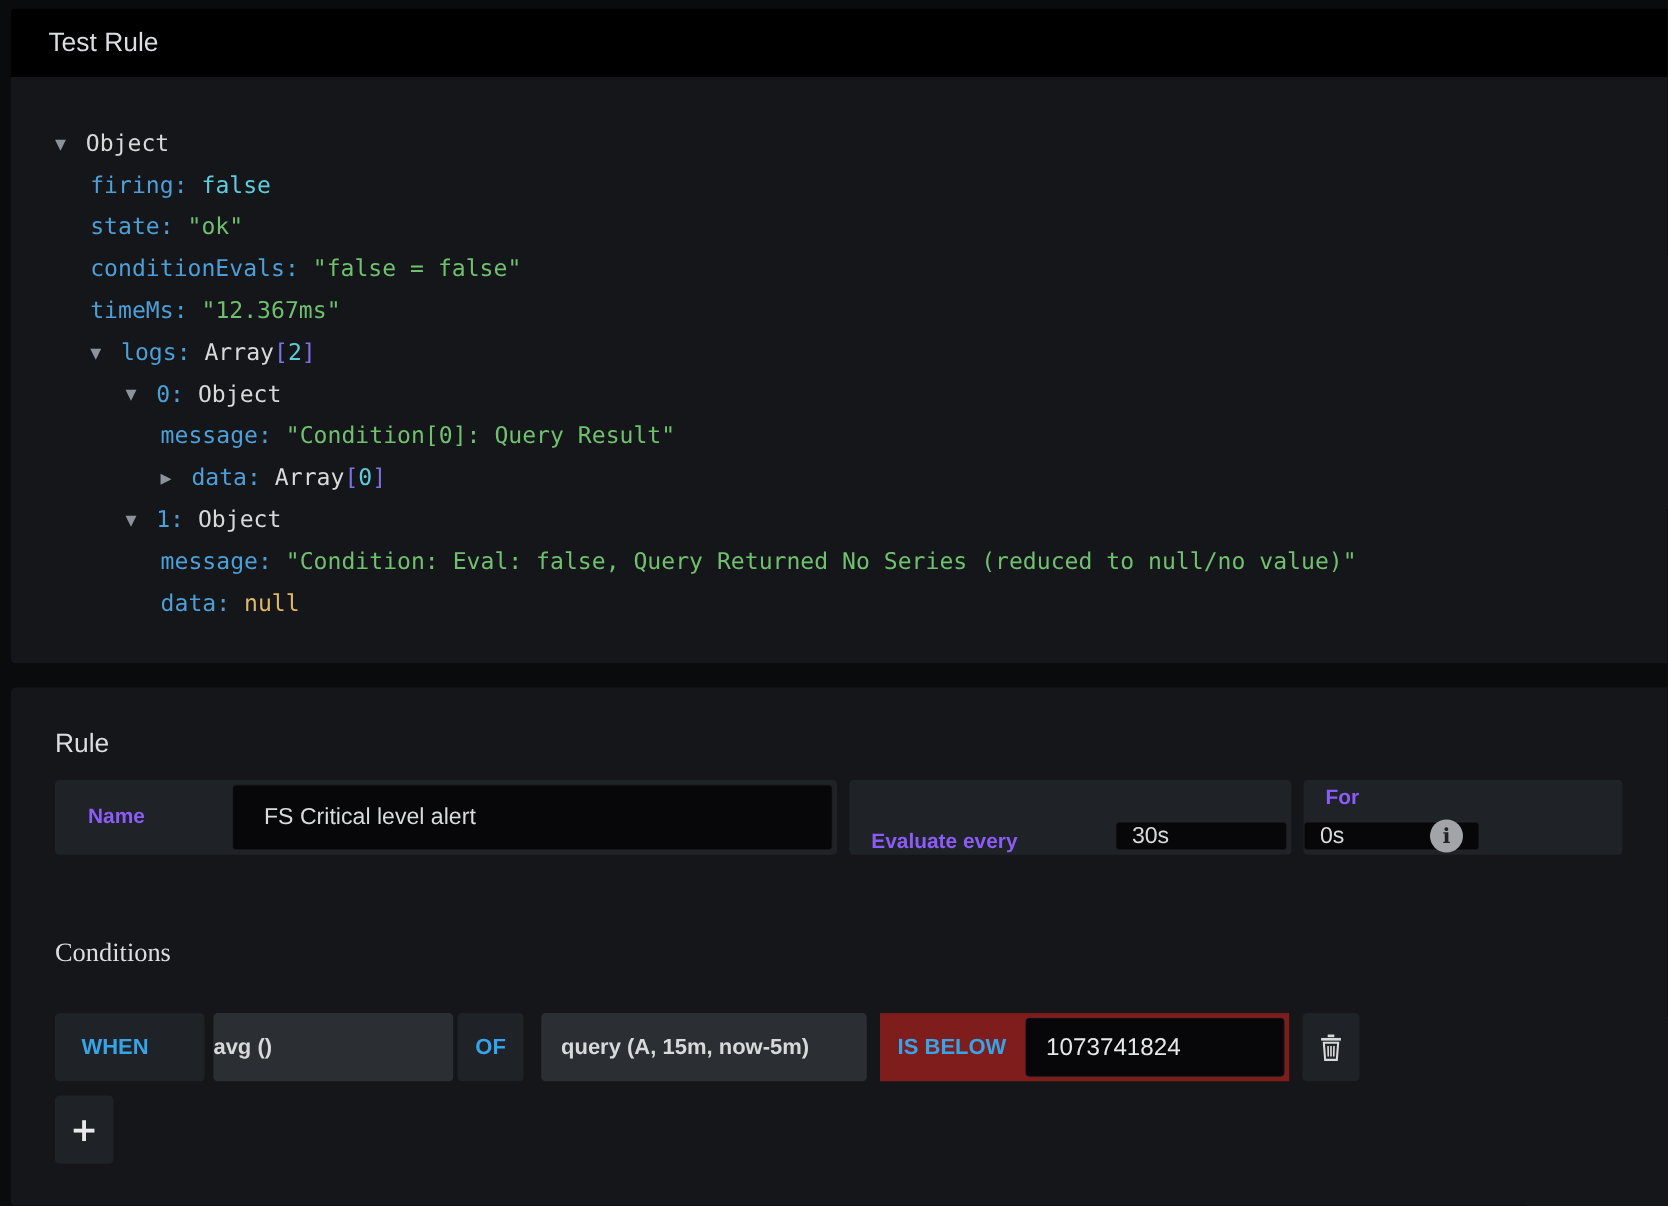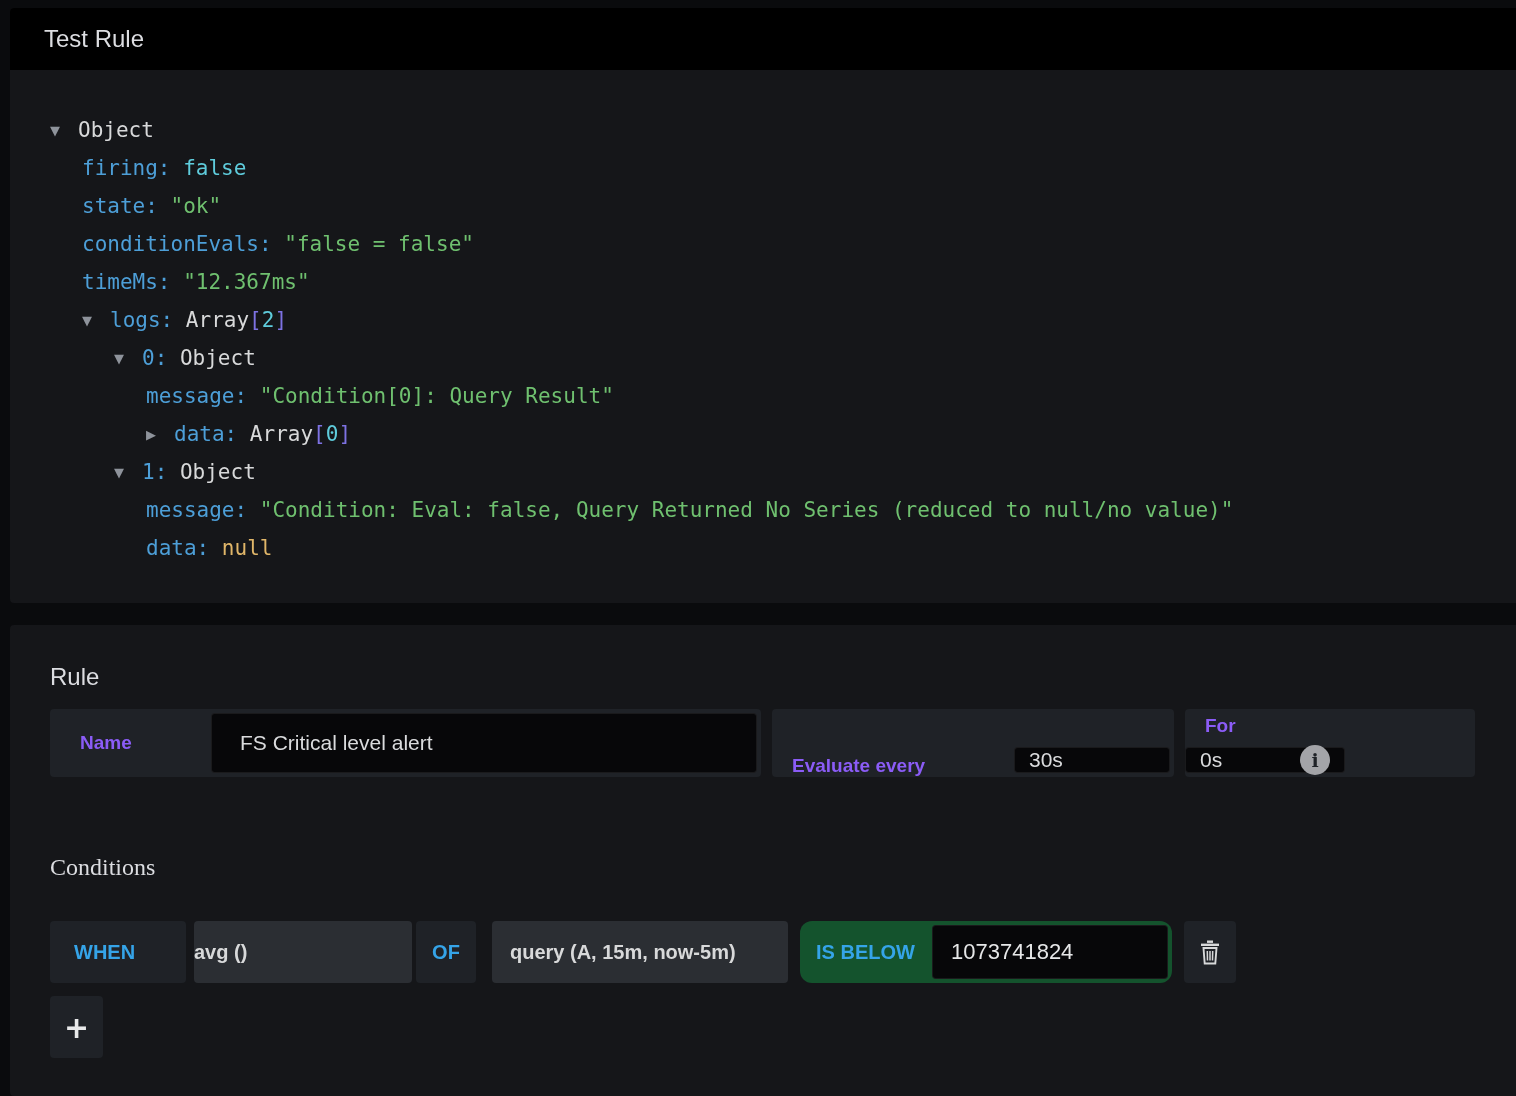--- a/index.html
+++ b/index.html
@@ -98,21 +98,21 @@
   .cblock { border-radius:4px; display:flex; align-items:center; }
   .cdark  { background:#1f2227;align-items:center; }
   .clight { background:#2b2e33; }
   .blue-label { color:#35a4e8; font-size:20px; font-weight:600; }
   .seg-text { color:#d8d9da; font-size:20px; font-weight:600; }
 
   .b-when { width:136px; padding-left:24px; margin-right:8px; }
   .b-avg  { width:218px; margin-right:4px; cursor:pointer; }
   .b-of   { width:60px; justify-content:center; margin-right:16px; }
   .b-query{ width:296px; padding-left:18px; margin-right:12px; cursor:pointer; }
-  .b-evalgroup { background:#14532d; border-radius:12px; display:flex; align-items:stretch; overflow:hidden; margin-right:12px; }
+  .b-evalgroup { background:#7f1d1d; border-radius:0; display:flex; align-items:stretch; overflow:hidden; margin-right:12px; }
   .b-isbelow { width:132px; display:flex; align-items:center; padding-left:16px; cursor:pointer; }
   .b-evalgroup input {
     width:236px; margin:4px 4px 4px 0;
     background:#070709; border:1px solid rgba(255,255,255,0.08); border-radius:4px;
     color:#e6e7e8; font-size:22px; padding:0 18px;
     font-family:"Liberation Sans", sans-serif; outline:none;
   }
   .b-trash {
     width:52px; justify-content:center; cursor:pointer;
   }

